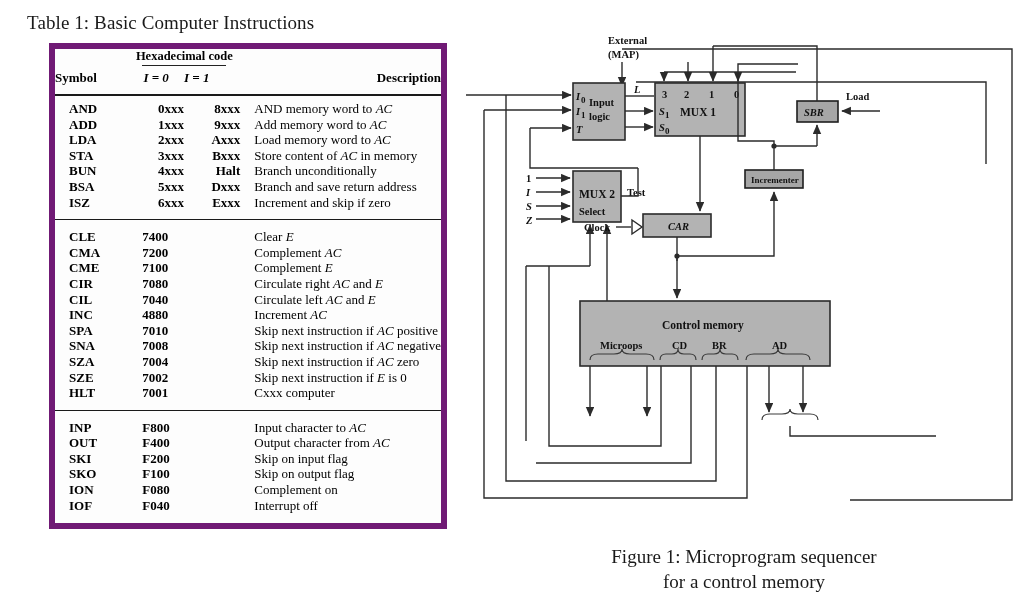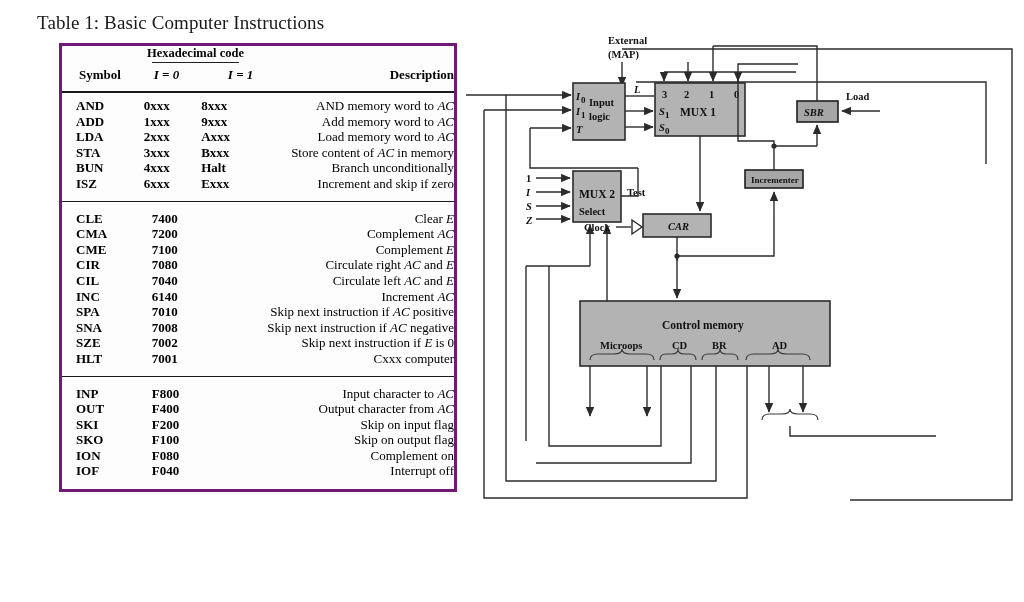--- a/index.html
+++ b/index.html
@@ -8,61 +8,61 @@
     width:1024px;height:602px;
     background:#ffffff;
     font-family:"Liberation Serif", serif;
     color:#000;
     overflow:hidden;
     position:relative;
   }
   #page{position:relative;width:1024px;height:602px;}
 
   
-  #table-panel{position:absolute;left:34px;top:12px;width:430px;}
+  #table-panel{position:absolute;left:24px;top:12px;width:430px;}
   #table-caption{
     font-size:19px;font-family:"Liberation Serif",serif;
     color:#1a1a1a;margin:0 0 9px 3px;letter-spacing:.1px;
   }
   #instr-table{
     position:relative;
     width:398px;margin-left:25px;
-    border:3px solid #701a75;
+    border:6px solid #701a75;
     background:#fdfdfd;
     box-sizing:border-box;
     padding:0;
   }
   table.itbl{border-collapse:collapse;width:100%;font-size:12.5px;}
   table.itbl td,table.itbl th{padding:0;}
 
   .hdr-row td{padding-top:6px;}
   .hexcode-cell{
     text-align:center;font-weight:bold;font-size:12.5px;
     padding-bottom:1px !important;
   }
   .hexrule{
     height:1px;background:#222;margin:1px 14px 0 14px;
   }
   .hdr2 td{
     font-weight:bold;font-size:13px;padding-top:3px !important;padding-bottom:5px !important;
   }
-  .c-sym{width:70px;text-align:center;}
+  .c-sym{width:70px;text-align:left;}
   .c-i0{width:58px;text-align:center;margin-left:6px;}
-  .c-i1{width:58px;text-align:right;}
-  .c-desc{text-align:right;padding-left:14px !important;}
+  .c-i1{width:58px;text-align:left;}
+  .c-desc{text-align:left;padding-left:14px !important;}
   .hdr2 .c-desc{text-align:right;padding-left:0 !important;}
   .it{font-style:italic;}
 
   .thickline td{padding:0;}
   .thickline .ln{height:2px;background:#1a1a1a;margin:3px 0 0 0;}
   .thinline .ln{height:1px;background:#1a1a1a;margin:4px 0 4px 0;}
 
   tr.data td{font-size:13px;line-height:15.6px;white-space:nowrap;}
   tr.data td.c-sym{font-weight:bold;text-align:left;padding-left:14px !important;}
-  tr.data td.c-i0,tr.data td.c-i1{font-weight:bold;text-align:left;padding-left:6px !important;}
+  tr.data td.c-i0,tr.data td.c-i1{font-weight:bold;text-align:right;padding-left:6px !important;}
   tr.data td.c-hex-mid{font-weight:bold;text-align:left;padding-left:14px !important;}
   .sp-top td{height:5px;}
   .sp-bot td{height:5px;}
 
   
   #figure-panel{position:absolute;left:466px;top:16px;width:556px;height:590px;}
   #fig-svg{display:block;}
   #fig-caption{
     position:absolute;left:0;top:528px;width:556px;
     text-align:center;font-size:19px;line-height:25px;color:#1a1a1a;
@@ -144,20 +144,26 @@
               <td class="c-i1">Bxxx</td>
               <td class="c-desc">Store content of <i>AC</i> in memory</td>
             </tr>
             <tr class="data">
               <td class="c-sym">BUN</td>
               <td class="c-i0">4xxx</td>
               <td class="c-i1">Halt</td>
               <td class="c-desc">Branch unconditionally</td>
             </tr>
             <tr class="data">
+              <td class="c-sym">BSA</td>
+              <td class="c-i0">5xxx</td>
+              <td class="c-i1">Dxxx</td>
+              <td class="c-desc">Branch and save return address</td>
+            </tr>
+            <tr class="data">
               <td class="c-sym">ISZ</td>
               <td class="c-i0">6xxx</td>
               <td class="c-i1">Exxx</td>
               <td class="c-desc">Increment and skip if zero</td>
             </tr>
             <tr class="sp-bot">
               <td colspan="4"></td>
             </tr>
           </tbody>
 
@@ -193,32 +199,37 @@
               <td class="c-hex-mid" colspan="2">7080</td>
               <td class="c-desc">Circulate right <i>AC</i> and <i>E</i></td>
             </tr>
             <tr class="data">
               <td class="c-sym">CIL</td>
               <td class="c-hex-mid" colspan="2">7040</td>
               <td class="c-desc">Circulate left <i>AC</i> and <i>E</i></td>
             </tr>
             <tr class="data">
               <td class="c-sym">INC</td>
-              <td class="c-hex-mid" colspan="2">6140</td>
+              <td class="c-hex-mid" colspan="2">4880</td>
               <td class="c-desc">Increment <i>AC</i></td>
             </tr>
             <tr class="data">
               <td class="c-sym">SPA</td>
               <td class="c-hex-mid" colspan="2">7010</td>
               <td class="c-desc">Skip next instruction if <i>AC</i> positive</td>
             </tr>
             <tr class="data">
               <td class="c-sym">SNA</td>
               <td class="c-hex-mid" colspan="2">7008</td>
               <td class="c-desc">Skip next instruction if <i>AC</i> negative</td>
+            </tr>
+            <tr class="data">
+              <td class="c-sym">SZA</td>
+              <td class="c-hex-mid" colspan="2">7004</td>
+              <td class="c-desc">Skip next instruction if <i>AC</i> zero</td>
             </tr>
             <tr class="data">
               <td class="c-sym">SZE</td>
               <td class="c-hex-mid" colspan="2">7002</td>
               <td class="c-desc">Skip next instruction if <i>E</i> is 0</td>
             </tr>
             <tr class="data">
               <td class="c-sym">HLT</td>
               <td class="c-hex-mid" colspan="2">7001</td>
               <td class="c-desc">Cxxx computer</td>
@@ -457,15 +468,19 @@
         <path class="wire-thin" d="M296,404 q0,-6 8,-6 L316,398 q8,0 8,-5 q0,5 8,5 L344,398 q8,0 8,6"></path>
         <path d="M324,410 L324,420 L470,420"></path>
       </g>
 
       <g class="wire">
         <path d="M60,425 L60,425"></path>
       </g>
 
     </svg>
 
+    <div id="fig-caption">
+      <div>Figure 1: Microprogram sequencer</div>
+      <div>for a control memory</div>
+    </div>
   </div>
 
 </div>
 
 </body></html>

